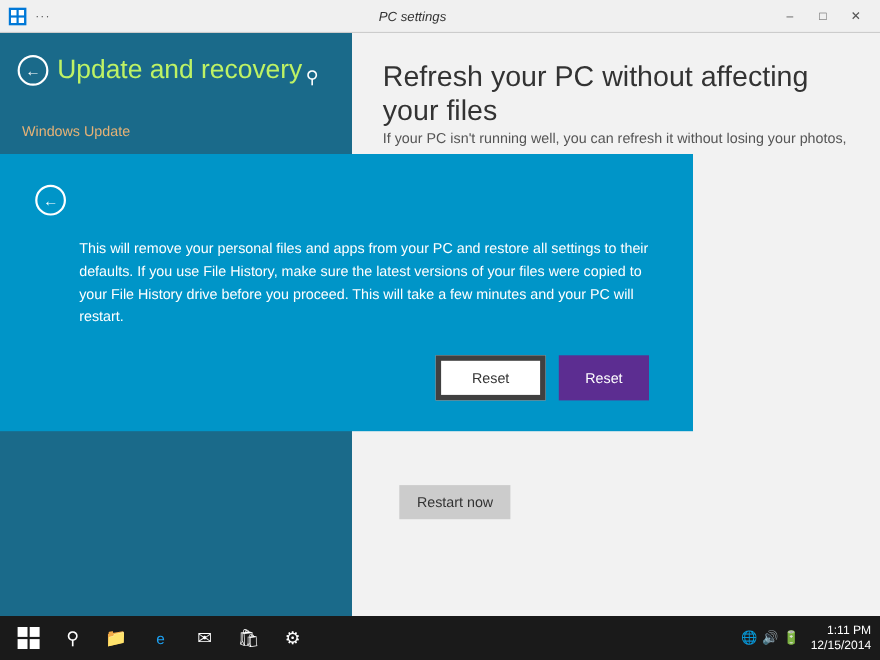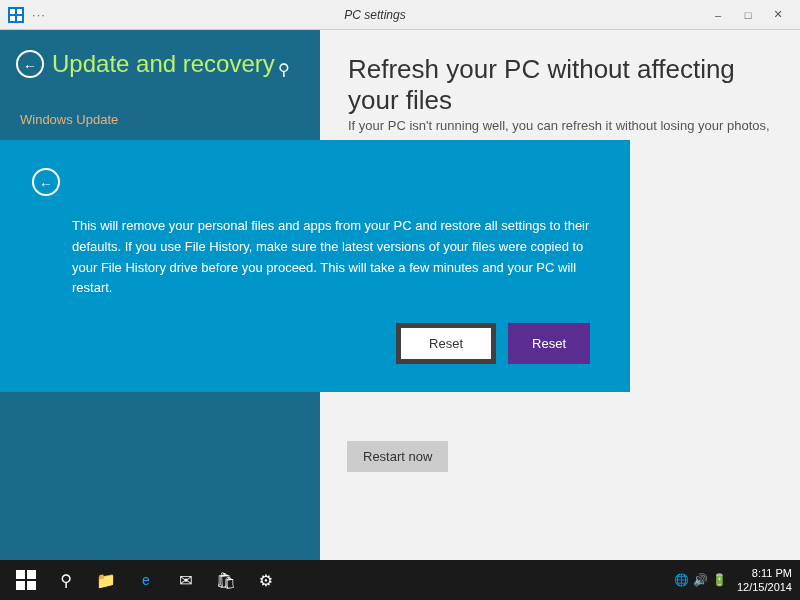--- a/index.html
+++ b/index.html
@@ -142,21 +142,21 @@
     }
     .restart-now-btn {
       background: #ccc;
       border: none;
       padding: 8px 16px;
       font-size: 13px;
       cursor: pointer;
       color: #333;
       position: absolute;
       top: 441px;
-      left: 347px;
+      left: 363px;
     }
 
     
     .dialog {
       position: absolute;
       top: 140px;
       left: 0;
       width: 630px;
       background: #0095c8;
       padding: 28px 32px 28px 32px;
@@ -360,16 +360,16 @@
   <button class="taskbar-btn">
     <span>⚙</span>
   </button>
   <div class="taskbar-spacer"></div>
   <div class="taskbar-icons">
     <span class="tray-icon">🌐</span>
     <span class="tray-icon">🔊</span>
     <span class="tray-icon">🔋</span>
   </div>
   <div class="taskbar-time">
-    <div style="color:white;font-size:11px;">8:11 PM</div>
+    <div style="color:white;font-size:11px;">1:11 PM</div>
     <div style="color:white;font-size:11px;">12/15/2014</div>
   </div>
 </div>
 
 </body></html>

